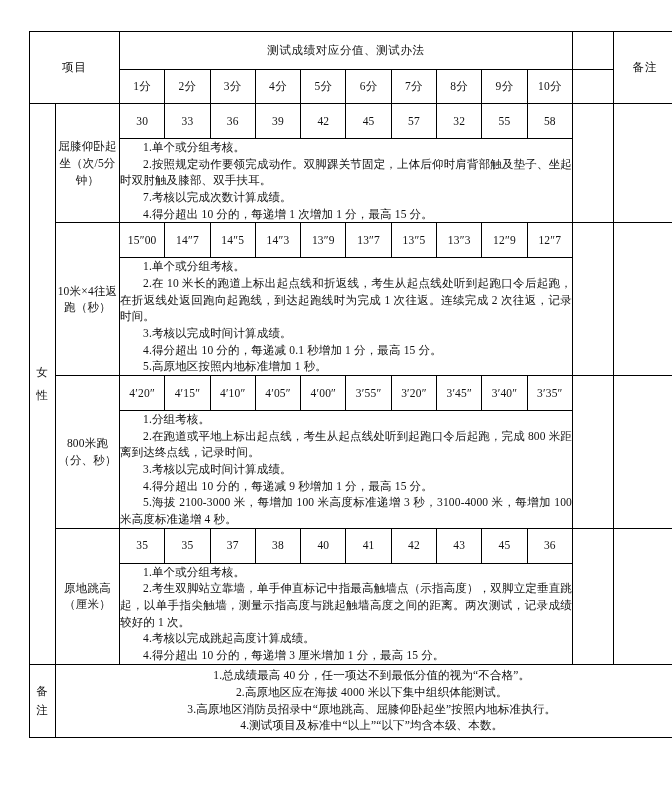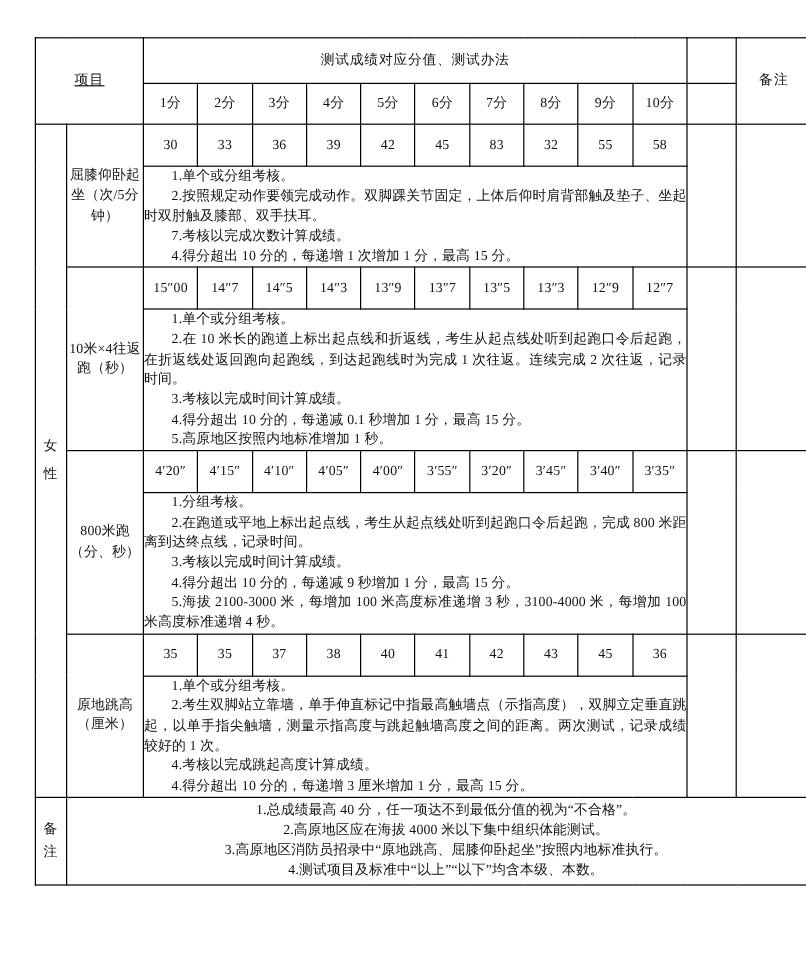--- a/index.html
+++ b/index.html
@@ -46,21 +46,20 @@
   .col-gender  { width: 26px; }
   .col-item    { width: 64px; }
   .col-score   { width: 45.3px; }
   .col-blank   { width: 41px; }
   .col-remark  { width: 63px; }
 
   
   .hdr-item {
     font-size: 13px;
     letter-spacing: 1px;
-    text-decoration: underline;
   }
   .hdr-span {
     font-size: 13px;
     letter-spacing: 0.6px;
     height: 37px;
   }
   .hdr-remark {
     font-size: 13px;
     letter-spacing: 1px;
   }
@@ -181,21 +180,21 @@
           <span class="vtext">女</span>
           <span class="vtext">性</span>
         </td>
         <td class="item-name" rowspan="2">屈膝仰卧起坐（次/5分钟）</td>
         <td class="score-cell">30</td>
         <td class="score-cell">33</td>
         <td class="score-cell">36</td>
         <td class="score-cell">39</td>
         <td class="score-cell">42</td>
         <td class="score-cell">45</td>
-        <td class="score-cell">83</td>
+        <td class="score-cell">57</td>
         <td class="score-cell">32</td>
         <td class="score-cell">55</td>
         <td class="score-cell">58</td>
         <td rowspan="2"></td>
         <td rowspan="2"></td>
       </tr>
 
       <tr>
         <td class="method-cell" colspan="10">
           <span class="ln">1.单个或分组考核。</span>

